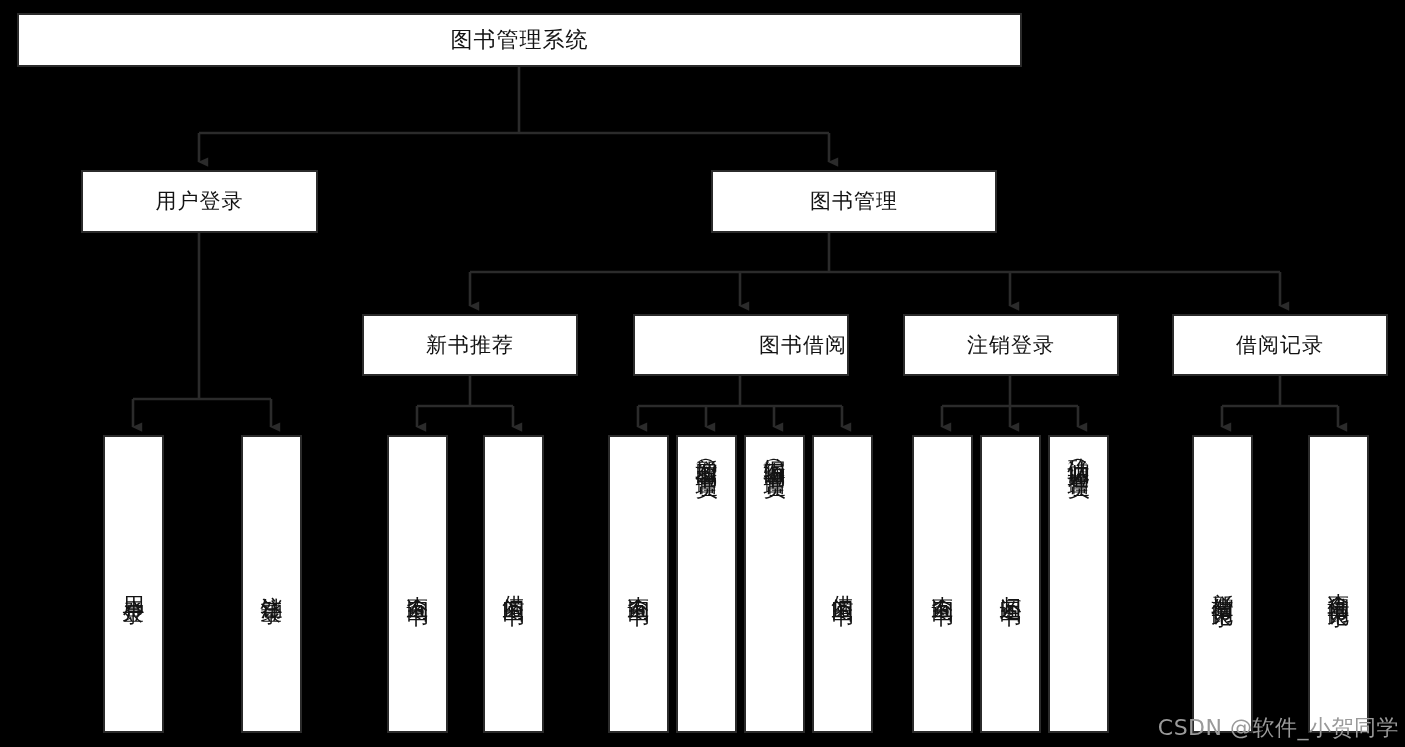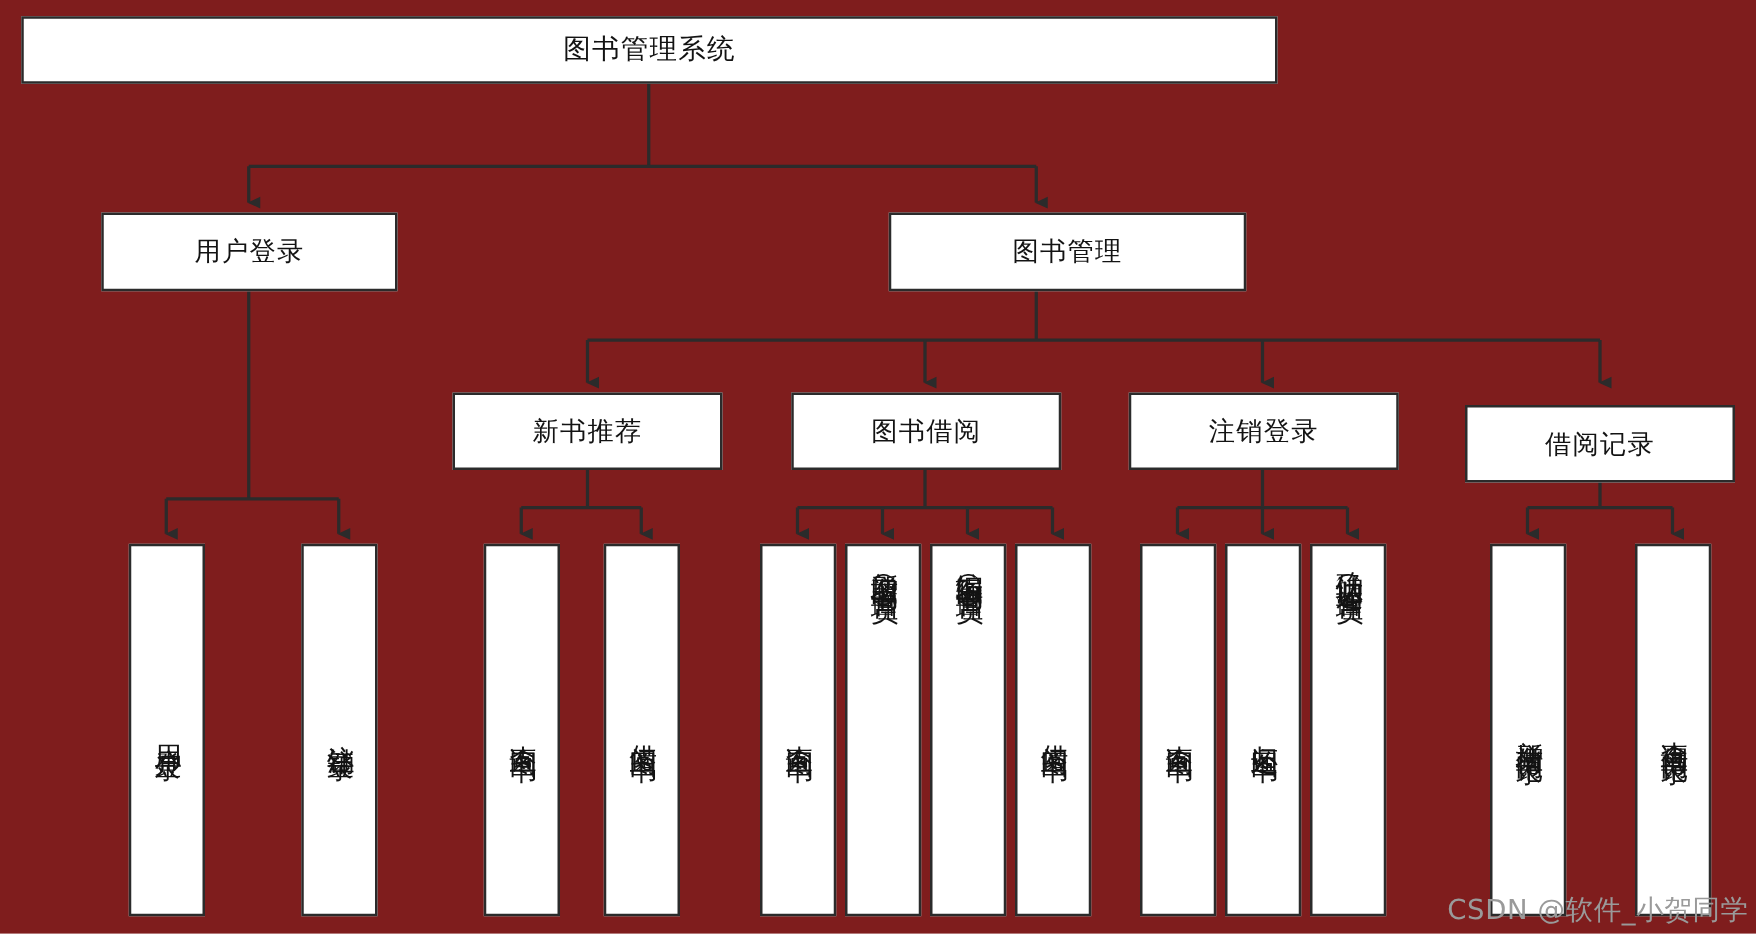--- a/index.html
+++ b/index.html
@@ -6,21 +6,21 @@
   html,body{margin:0;padding:0;background:#ffffff;}
   body{
     font-family:"DejaVu Sans","Liberation Sans",sans-serif;
     color:#111111;
     -webkit-font-smoothing:antialiased;
   }
   #canvas{
     position:relative;
     width:1405px;
     height:747px;
-    background:#7f1d1d;
+    background:#000000;
     overflow:hidden;
   }
   
   #wires{
     position:absolute;
     left:0;top:0;
     width:1405px;height:747px;
     pointer-events:none;
   }
   
@@ -147,29 +147,29 @@
   </div>
 
   <div class="node h" style="left:711px;top:170px;width:286px;height:63px;">
     <span class="lbl">图书管理</span>
   </div>
 
   <div class="node h" style="left:362px;top:314px;width:216px;height:62px;">
     <span class="lbl">新书推荐</span>
   </div>
 
-  <div class="node h" style="left:633px;top:314px;width:216px;height:62px;">
+  <div class="node h" style="left:633px;top:314px;width:216px;height:62px;justify-content:flex-end;">
     <span class="lbl">图书借阅</span>
   </div>
 
   <div class="node h" style="left:903px;top:314px;width:216px;height:62px;">
     <span class="lbl">注销登录</span>
   </div>
 
-  <div class="node h" style="left:1172px;top:314px;width:216px;height:62px;margin-top:10px;">
+  <div class="node h" style="left:1172px;top:314px;width:216px;height:62px;">
     <span class="lbl">借阅记录</span>
   </div>
 
   <div class="node leaf mid" style="left:103px;top:435px;width:61px;height:298px;">
     <span class="lbl">用户登录</span>
   </div>
   <div class="node leaf mid" style="left:241px;top:435px;width:61px;height:298px;">
     <span class="lbl">注销登录</span>
   </div>
 

